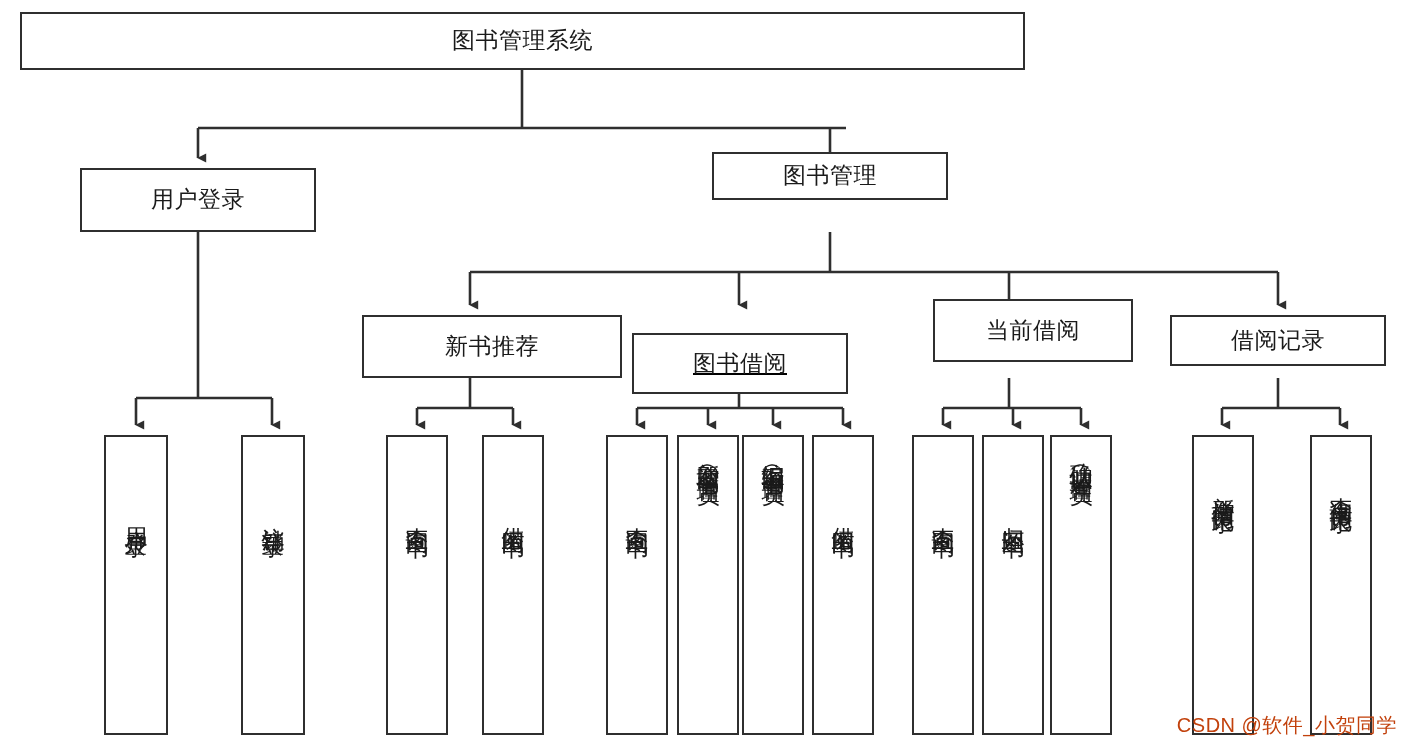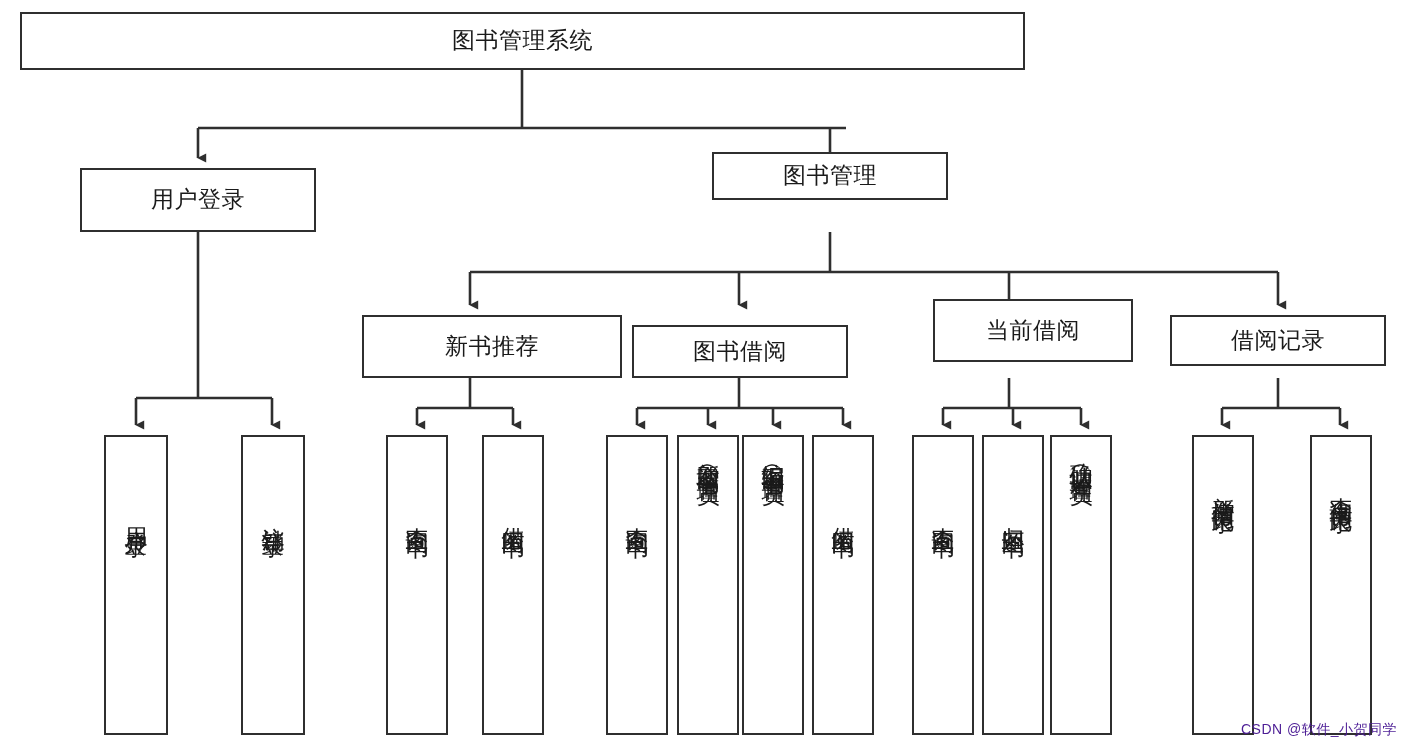--- a/index.html
+++ b/index.html
@@ -57,22 +57,22 @@
     text-orientation: upright;
     font-size: 23px;
     letter-spacing: 3px;
     line-height: 1;
     white-space: nowrap;
   }
   .watermark {
     position: absolute;
     right: 8px;
     bottom: 8px;
-    font-size: 14px;
-    color: #4c1d95;
+    font-size: 20px;
+    color: #c2410c;
     letter-spacing: 0.5px;
     user-select: none;
     white-space: nowrap;
   }
 </style>
 </head>
 <body>
 
 <div id="diagram-root">
 
@@ -133,21 +133,21 @@
   <div class="node-box node-h" style="left:80px; top:168px; width:236px; height:64px;">
     <span class="node-label">用户登录</span>
   </div>
   <div class="node-box node-h" style="left:712px; top:152px; width:236px; height:48px;">
     <span class="node-label">图书管理</span>
   </div>
 
   <div class="node-box node-h" style="left:362px; top:315px; width:260px; height:63px;">
     <span class="node-label">新书推荐</span>
   </div>
-  <div class="node-box node-h" style="left:632px; top:325px; width:216px; height:53px;">
+  <div class="node-box node-h" style="left:632px; top:333px; width:216px; height:61px;text-decoration:underline;">
     <span class="node-label">图书借阅</span>
   </div>
   <div class="node-box node-h" style="left:901px; top:299px; width:200px; height:63px;margin-left:32px;">
     <span class="node-label">当前借阅</span>
   </div>
   <div class="node-box node-h" style="left:1170px; top:315px; width:216px; height:51px;">
     <span class="node-label">借阅记录</span>
   </div>
 
   <div class="node-box node-v" style="left:104px; top:435px; width:64px; height:300px; padding-top:72px;">

